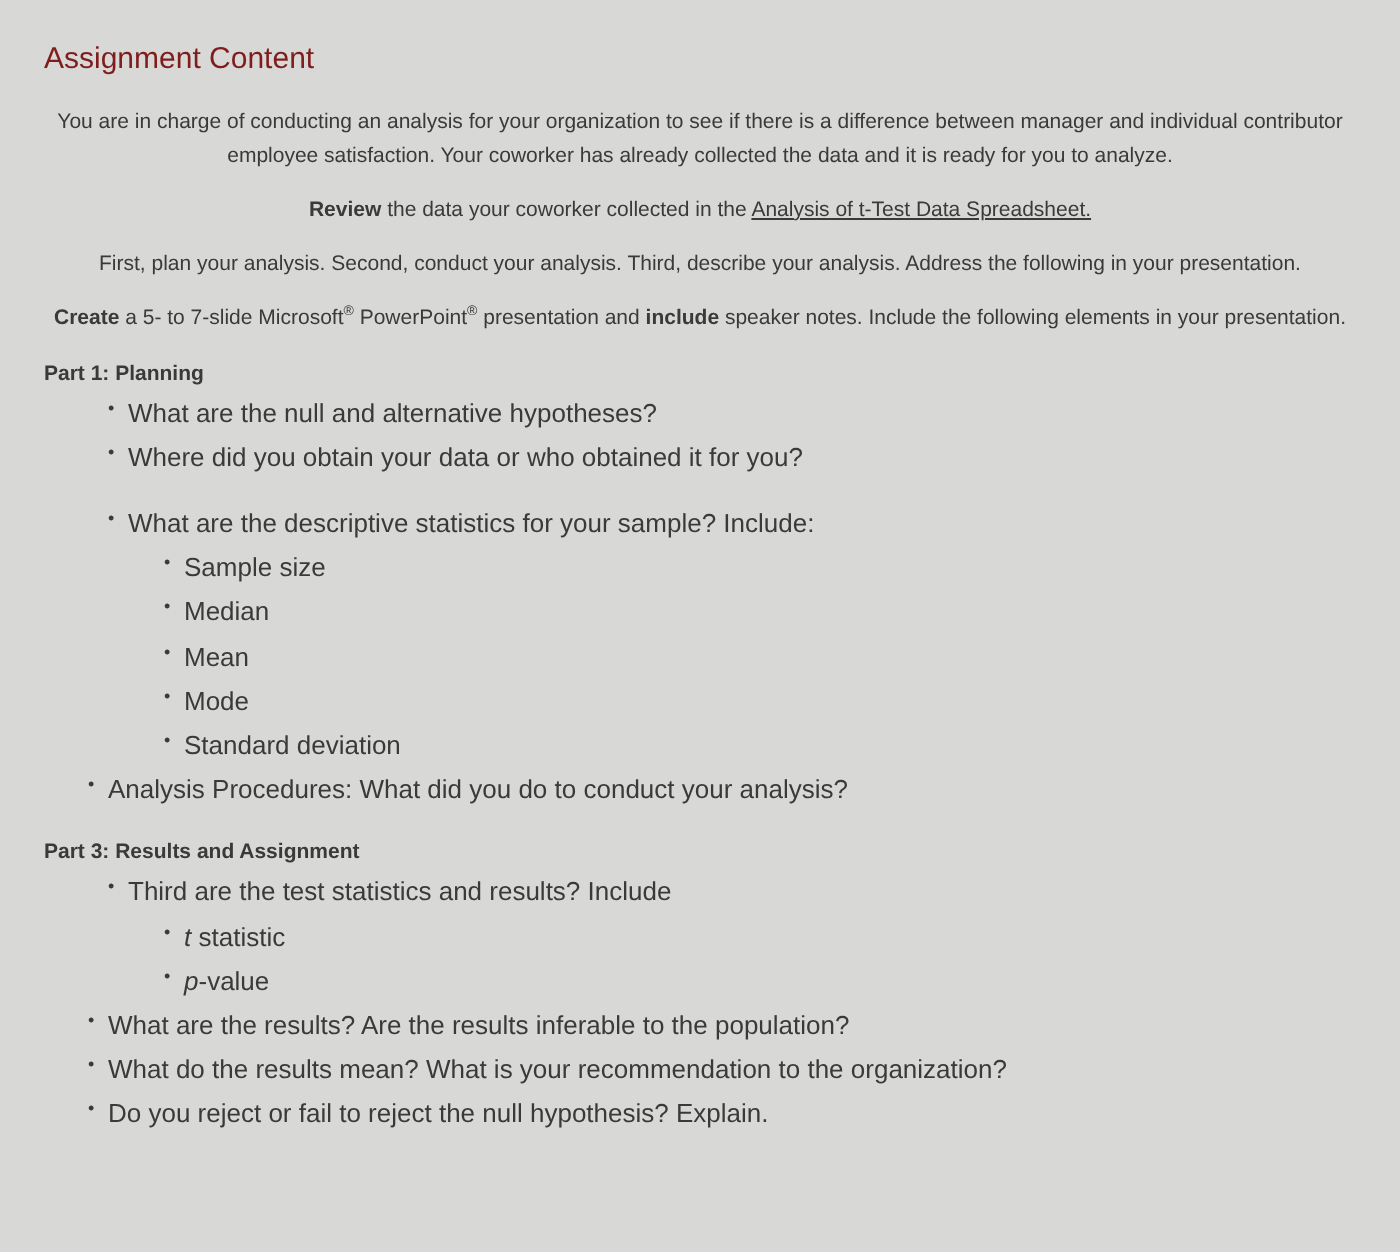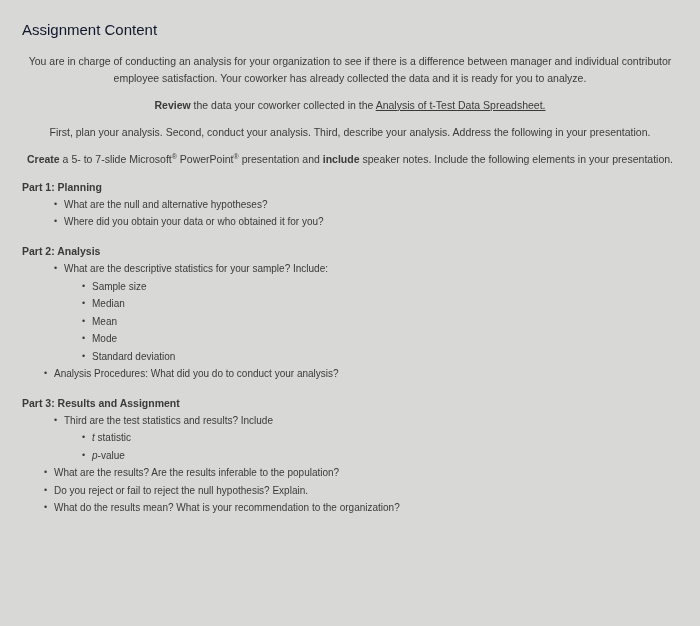--- a/index.html
+++ b/index.html
@@ -13,21 +13,21 @@
       width: 700px;
       height: 626px;
       padding: 18px 22px;
       color: #3a3a3a;
       font-size: 10.5px;
       line-height: 1.55;
     }
     .header {
       font-size: 15px;
       font-weight: 400;
-      color: #0f172a;
+      color: #7f1d1d;
       margin-bottom: 12px;
     }
     .paragraph {
       font-size: 10.5px;
       color: #3a3a3a;
       margin-bottom: 11px;
       text-align: center;
     }
     .bold {
       font-weight: bold;
@@ -56,21 +56,21 @@
     ul.level2 {
       padding-left: 60px;
     }
     ul.level1b {
       padding-left: 22px;
     }
     li {
       position: relative;
       padding-left: 10px;
       margin-bottom: 2px;
-      font-size: 10px;
+      font-size: 13px;
     }
     li:before {
       content: "•";
       position: absolute;
       left: 0;
       font-size: 9px;
       top: 1px;
     }
     .section-block {
       margin-bottom: 13px;
@@ -98,21 +98,20 @@
 
 <div class="section-block">
   <div class="section-title">Part 1: Planning</div>
   <ul class="level1">
     <li>What are the null and alternative hypotheses?</li>
     <li>Where did you obtain your data or who obtained it for you?</li>
   </ul>
 </div>
 
 <div class="section-block">
-  <div class="section-title">Part 2: Analysis</div>
   <ul class="level1">
     <li>What are the descriptive statistics for your sample? Include:</li>
   </ul>
   <ul class="level2">
     <li>Sample size</li>
     <li>Median</li>
     <li>Mean</li>
     <li>Mode</li>
     <li>Standard deviation</li>
   </ul>
@@ -125,16 +124,16 @@
   <div class="section-title">Part 3: Results and Assignment</div>
   <ul class="level1">
     <li>Third are the test statistics and results? Include</li>
   </ul>
   <ul class="level2">
     <li><span class="italic">t </span>statistic</li>
     <li><span class="italic">p</span>-value</li>
   </ul>
   <ul class="level1b">
     <li>What are the results? Are the results inferable to the population?</li>
+    <li>What do the results mean? What is your recommendation to the organization?</li>
     <li>Do you reject or fail to reject the null hypothesis? Explain.</li>
-    <li>What do the results mean? What is your recommendation to the organization?</li>
   </ul>
 </div>
 
 </body></html>

